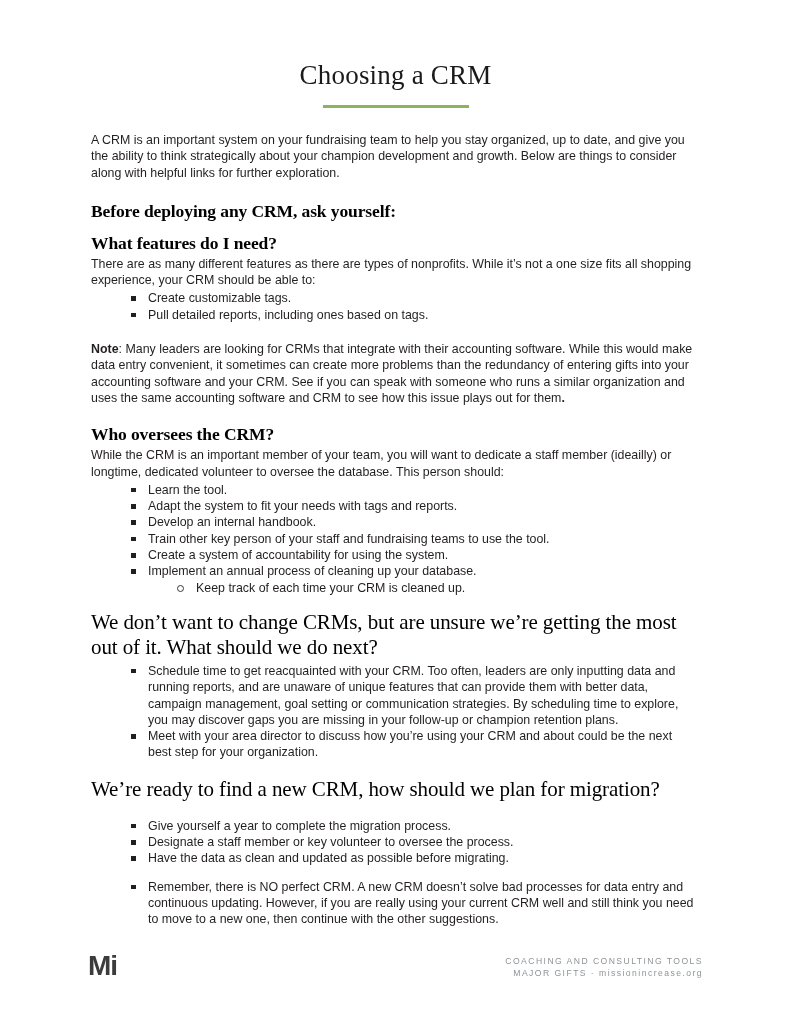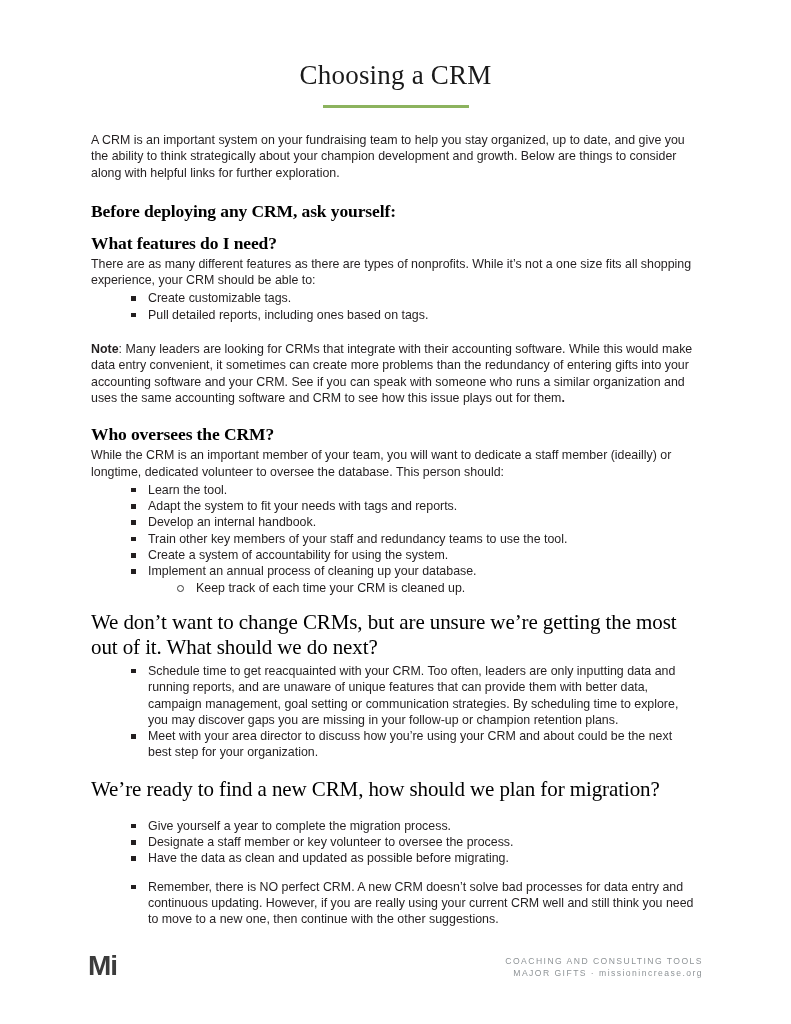--- a/index.html
+++ b/index.html
@@ -192,21 +192,21 @@
     <div class="sp18"></div>
 
     <h2 class="section">Who oversees the CRM?</h2>
     <div class="sp2"></div>
     <p class="body">While the CRM is an important member of your team, you will want to dedicate a staff member (ideailly) or longtime, dedicated volunteer to oversee the database. This person should:</p>
     <div class="sp2"></div>
     <ul class="bul">
       <li>Learn the tool.</li>
       <li>Adapt the system to fit your needs with tags and reports.</li>
       <li>Develop an internal handbook.</li>
-      <li>Train other key members of your staff and redundancy teams to use the tool.</li>
+      <li>Train other key person of your staff and fundraising teams to use the tool.</li>
       <li>Create a system of accountability for using the system.</li>
       <li>Implement an annual process of cleaning up your database.</li>
     </ul>
     <ul class="bul sub">
       <li>Keep track of each time your CRM is cleaned up.</li>
     </ul>
 
     <div class="sp14"></div>
 
     <h2 class="section big">We don’t want to change CRMs, but are unsure we’re getting the most out of it. What should we do next?</h2>

